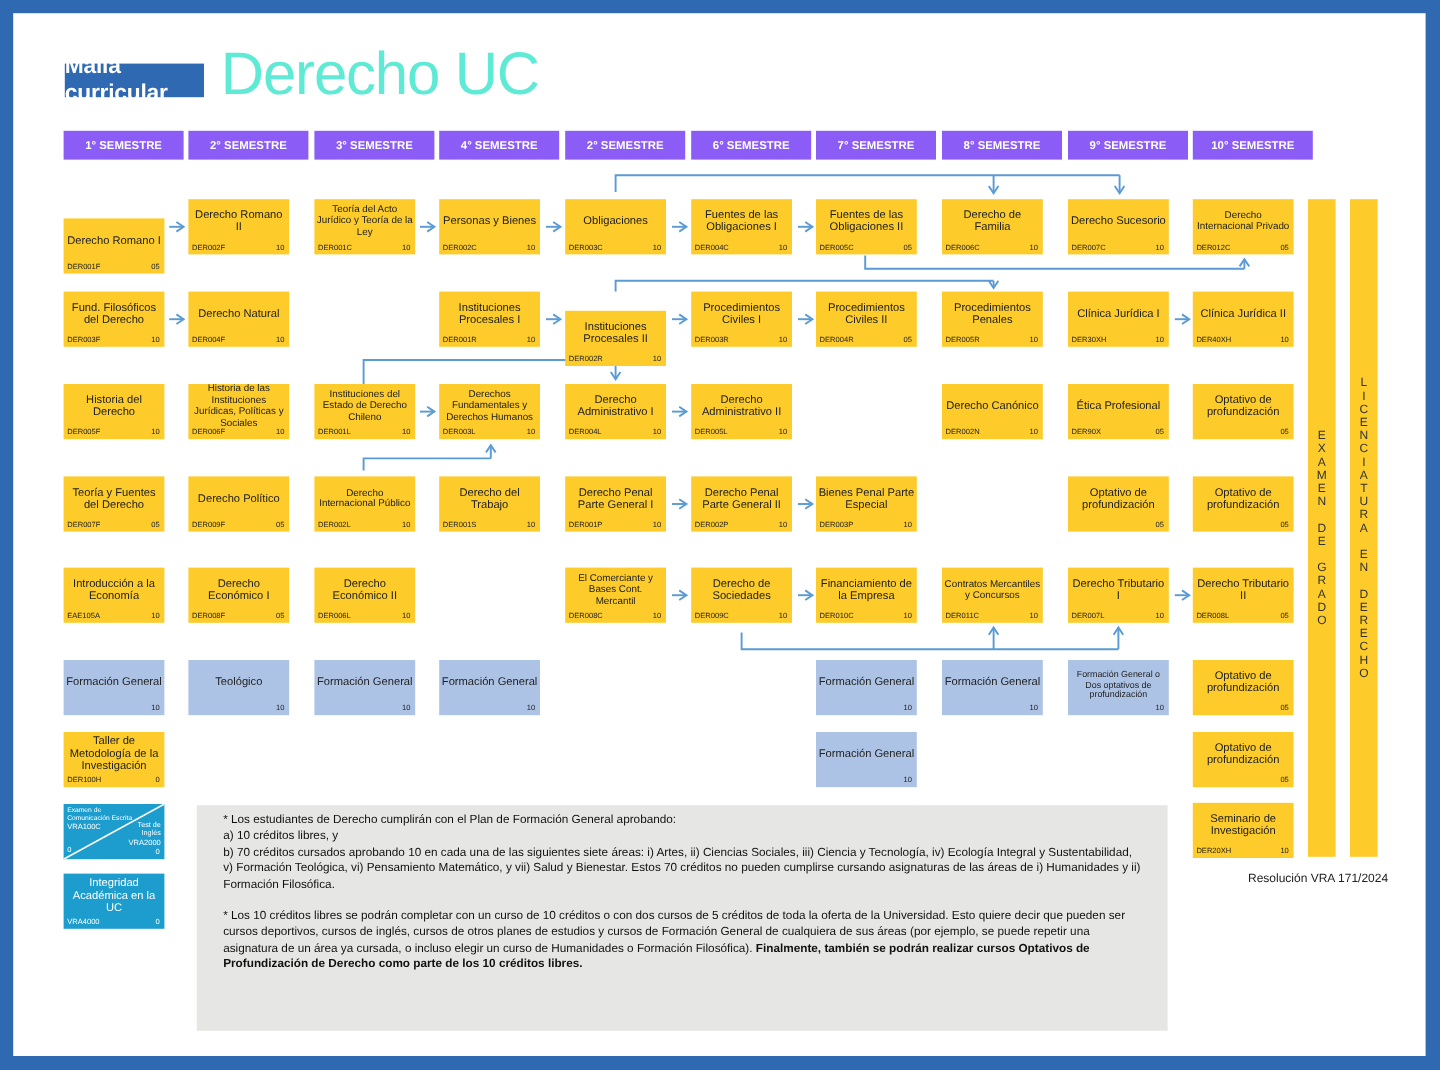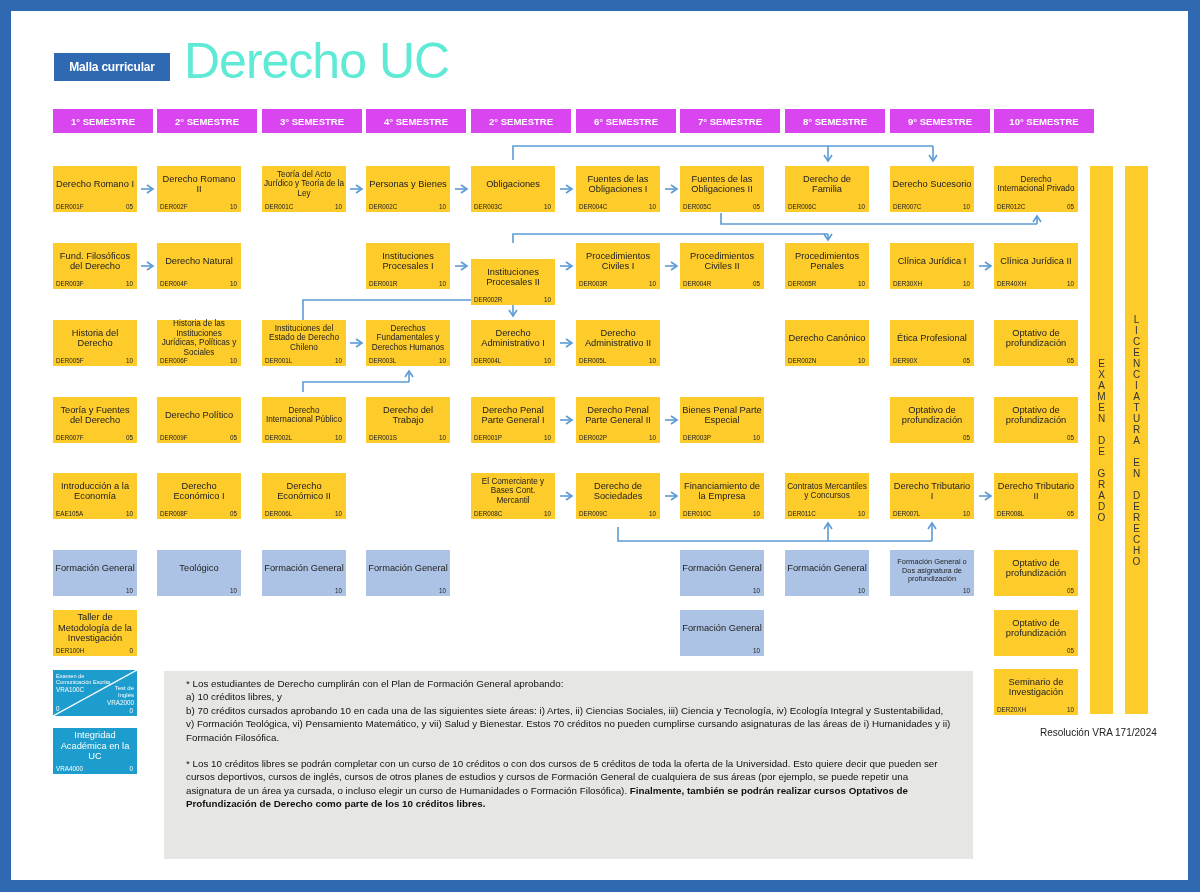--- a/index.html
+++ b/index.html
@@ -2,24 +2,24 @@
 <html><head>
 <meta charset="utf-8">
 <style>
   * { box-sizing: border-box; margin: 0; padding: 0; }
   html, body { width: 1200px; height: 892px; overflow: hidden; background: #2f69b2; }
   body { font-family: "Liberation Sans", sans-serif; position: relative; }
   .page { position: absolute; left: 11px; top: 11px; width: 1177px; height: 869px; background: #ffffff; }
   .abs { position: absolute; }
 
   .tag { position: absolute; left: 54px; top: 53px; width: 116px; height: 28px; background: #2f69b2; color: #fff;
-         font-size: 12px; font-weight: bold; display: flex; align-items: center; justify-content: center; letter-spacing: -0.2px; }
+         font-size: 19px; font-weight: bold; display: flex; align-items: center; justify-content: center; letter-spacing: -0.2px; }
   .title { position: absolute; left: 184px; top: 36px; font-size: 50px; color: #5eead4; letter-spacing: -1px; line-height: 1; }
 
-  .sem { position: absolute; top: 109px; width: 100px; height: 24px; background: #d946ef; color: #fff;
+  .sem { position: absolute; top: 109px; width: 100px; height: 24px; background: #8b5cf6; color: #fff;
          font-size: 9.5px; font-weight: bold; display: flex; align-items: center; justify-content: center; }
 
   .box { position: absolute; width: 84px; height: 46px; background: #fdcb2a; color: #222; text-align: center; }
   .box.lb { background: #adc3e5; }
   .box.cy { background: #1d9dcd; color: #fff; }
   .box .name { position: absolute; left: 0; right: 0; top: 0; bottom: 10px; display: flex; align-items: center; justify-content: center;
                font-size: 9.3px; line-height: 10.5px; padding: 0 2px; }
   .box .name.sm { font-size: 8.2px; line-height: 9.5px; }
   .box .code { position: absolute; left: 3px; bottom: 2px; font-size: 6.3px; }
   .box .cr { position: absolute; right: 4px; bottom: 2px; font-size: 6.3px; }
@@ -102,21 +102,21 @@
     <line x1="560" y1="496" x2="572" y2="496" marker-end="url(#ah)"></line>
     <line x1="665" y1="496" x2="677" y2="496" marker-end="url(#ah)"></line>
     <line x1="979" y1="496" x2="991" y2="496" marker-end="url(#ah)"></line>
 
     <polyline points="618,527 618,541 932,541"></polyline>
     <line x1="828" y1="541" x2="828" y2="523" marker-end="url(#ah)"></line>
     <line x1="932" y1="541" x2="932" y2="523" marker-end="url(#ah)"></line>
   </g>
 </svg>
 
-<div class="box" style="left:53px;top:166px">
+<div class="box" style="left:53px;top:182px">
     <div class="name">Derecho Romano I</div>
     <span class="code">DER001F</span>
     <span class="cr">05</span>
   </div>
 <div class="box" style="left:157px;top:166px">
     <div class="name">Derecho Romano II</div>
     <span class="code">DER002F</span>
     <span class="cr">10</span>
   </div>
 <div class="box" style="left:262px;top:166px">
@@ -362,21 +362,21 @@
   </div>
 <div class="box lb" style="left:680px;top:550px">
     <div class="name">Formación General</div>
     <span class="cr">10</span>
   </div>
 <div class="box lb" style="left:785px;top:550px">
     <div class="name">Formación General</div>
     <span class="cr">10</span>
   </div>
 <div class="box lb" style="left:890px;top:550px">
-    <div class="name" style="font-size:7.4px;line-height:8.5px;bottom:4px">Formación General o Dos asignatura de profundización</div>
+    <div class="name" style="font-size:7.4px;line-height:8.5px;bottom:4px">Formación General o Dos optativos de profundización</div>
     <span class="cr">10</span>
   </div>
 <div class="box" style="left:994px;top:550px">
     <div class="name">Optativo de profundización</div>
     <span class="cr">05</span>
   </div>
 
 <div class="box" style="left:53px;top:610px">
     <div class="name">Taller de Metodología de la Investigación</div>
     <span class="code">DER100H</span>

